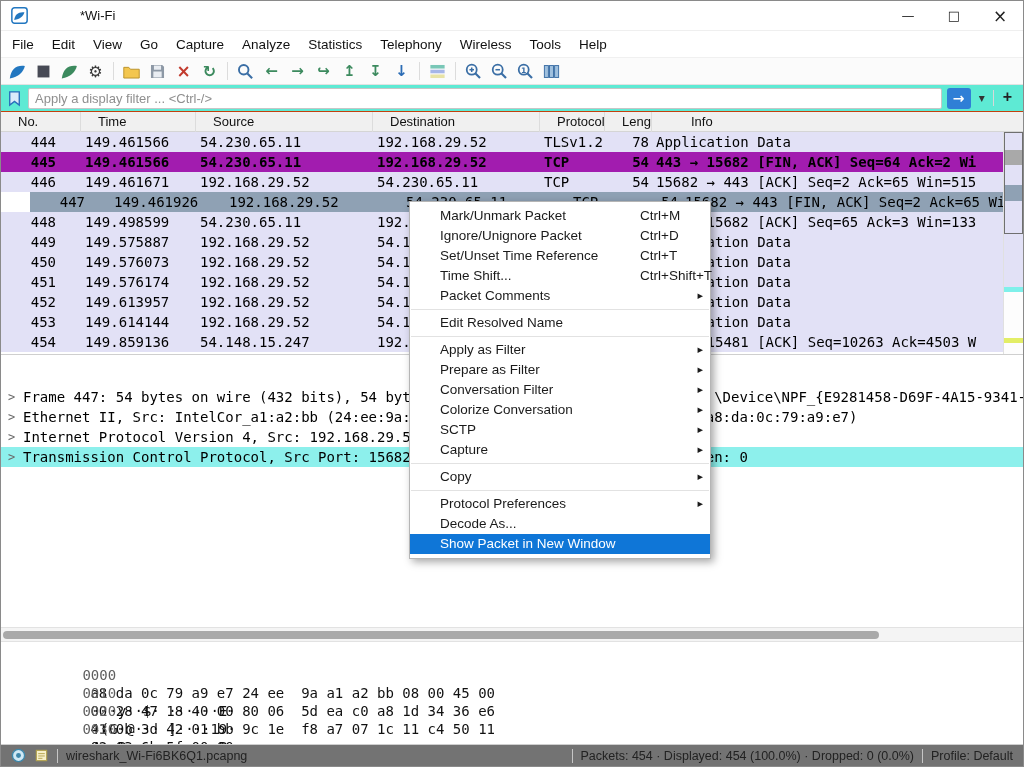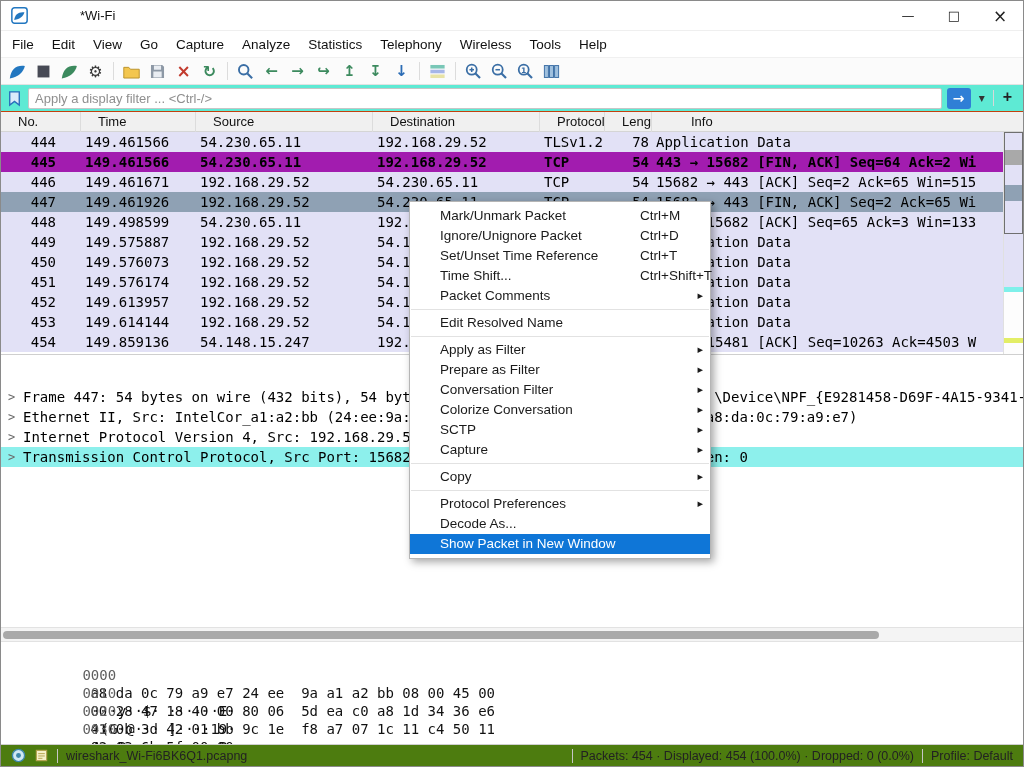--- a/index.html
+++ b/index.html
@@ -38,21 +38,21 @@
   .header-row{position:absolute;top:111px;left:0;right:0;height:20px;background:#f0f0f0;border-bottom:1px solid #d5d5d5;font-size:13px;color:#111;}
   .hcell{position:absolute;top:0;height:20px;line-height:19px;padding-left:17px;border-right:1px solid #dcdcdc;overflow:hidden;white-space:nowrap;}
   .h-no{left:0;width:80px;}   .h-time{left:80px;width:115px;} .h-src{left:195px;width:177px;}
   .h-dst{left:372px;width:167px;} .h-proto{left:539px;width:65px;} .h-len{left:604px;width:47px;}
   .h-info{left:673px;right:0;border-right:none;}
 
   .plist{position:absolute;top:131px;left:0;width:1002px;height:222px;background:#fff;overflow:hidden;font-family:"DejaVu Sans Mono",monospace;font-size:14px;color:#000;}
   .prow{position:relative;height:20px;line-height:20px;white-space:nowrap;}
   .prow.lavender{background:#e2e1f6;}
   .prow.gray{background:#a21caf;font-weight:bold;}
-  .prow.selected{background:#8fa1b4;}
+  .prow.selected{background:#8fa1b4;margin-left:29px;}
   .cell{position:absolute;top:0;height:20px;overflow:hidden;}
   .c-no{left:0;width:80px;text-align:right;padding-right:25px;}
   .c-time{left:84px;width:112px;}
   .c-src{left:199px;width:172px;}
   .c-dst{left:376px;width:162px;}
   .c-proto{left:543px;width:60px;}
   .c-len{left:604px;width:44px;text-align:right;}
   .c-info{left:655px;right:0;}
 
   .minimap{position:absolute;top:131px;left:1002px;width:20px;height:222px;border-left:1px solid #e0e0e0;
@@ -75,21 +75,21 @@
   .h-thumb{position:absolute;top:3px;left:2px;width:876px;height:8px;background:#a9a9a9;border-radius:4px;}
 
   
   .hexpane{position:absolute;top:641px;left:0;right:0;height:104px;background:#fff;font-family:"DejaVu Sans Mono",monospace;font-size:14px;color:#111;padding:6px 0 0 14px;}
   .hrow{height:18px;line-height:18px;white-space:pre;}
   .h-off{color:#5f5f5f;display:inline-block;width:46px;}
   .h-bytes{display:inline-block;width:424px;margin-left:8px;}
   .h-ascii{margin-left:10px;}
 
   
-  .statusbar{position:absolute;bottom:0;left:0;right:0;height:22px;background:#4d7c0f;border-top:1px solid #cfcfcf;display:flex;align-items:center;font-size:12.5px;color:#222;padding:0 10px;gap:8px;}
+  .statusbar{position:absolute;bottom:0;left:0;right:0;height:22px;background:#737373;border-top:1px solid #cfcfcf;display:flex;align-items:center;font-size:12.5px;color:#222;padding:0 10px;gap:8px;}
   .sb-div{width:1px;height:14px;background:#c6c6c6;}
   .sb-spacer{flex:1;}
   .sb-text{white-space:nowrap;}
 
   
   .ctx{position:absolute;left:408px;top:200px;width:302px;background:#fff;border:1px solid #b5b5b5;box-shadow:3px 3px 8px rgba(0,0,0,0.35);padding:4px 0;z-index:60;font-size:13.5px;color:#1a1a1a;}
   .mi{position:relative;height:20px;line-height:20px;display:flex;align-items:center;}
   .mi-label{margin-left:30px;white-space:nowrap;}
   .mi-short{position:absolute;left:230px;white-space:nowrap;}
   .mi-arrow{position:absolute;right:7px;top:0;font-size:11px;font-family:"DejaVu Sans",sans-serif;}

